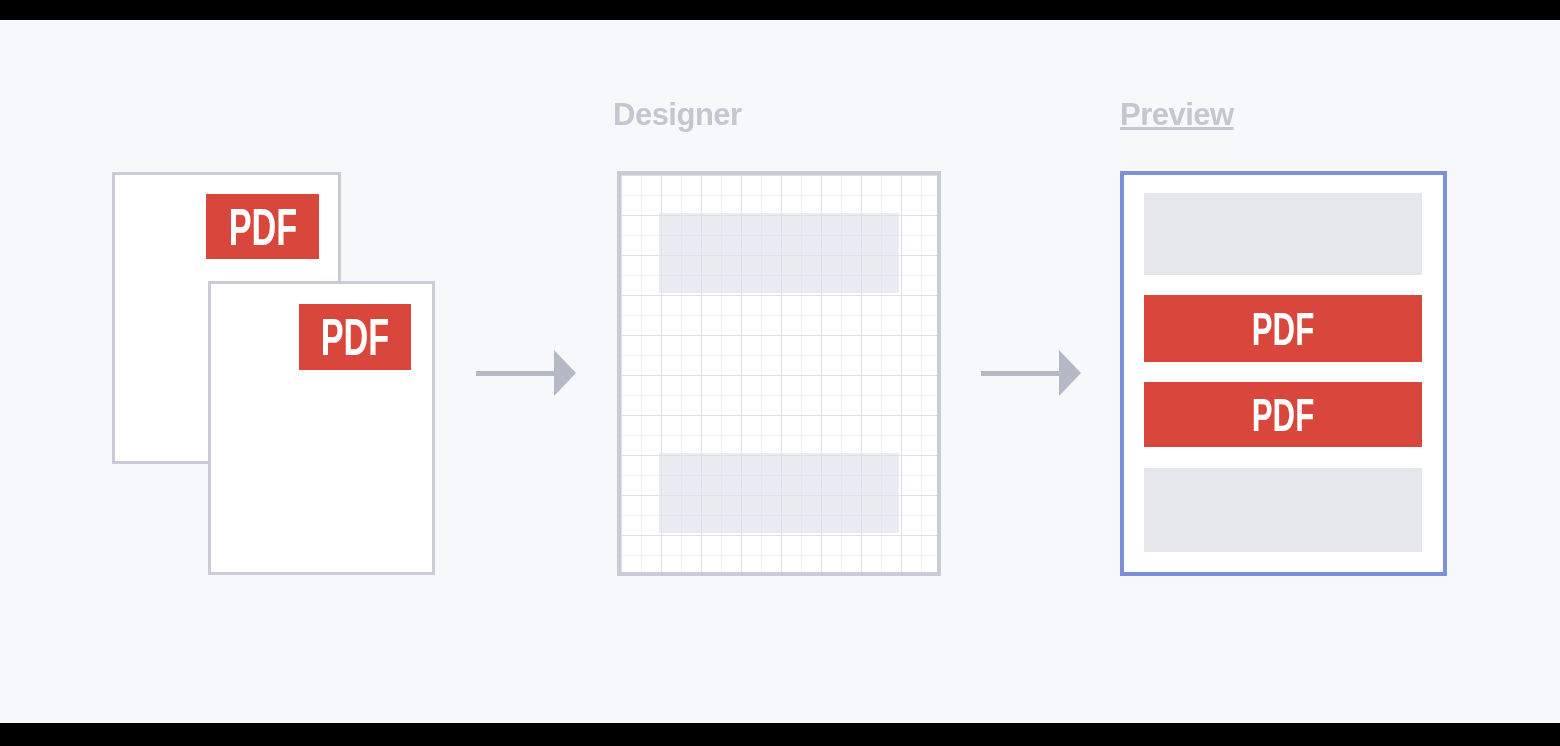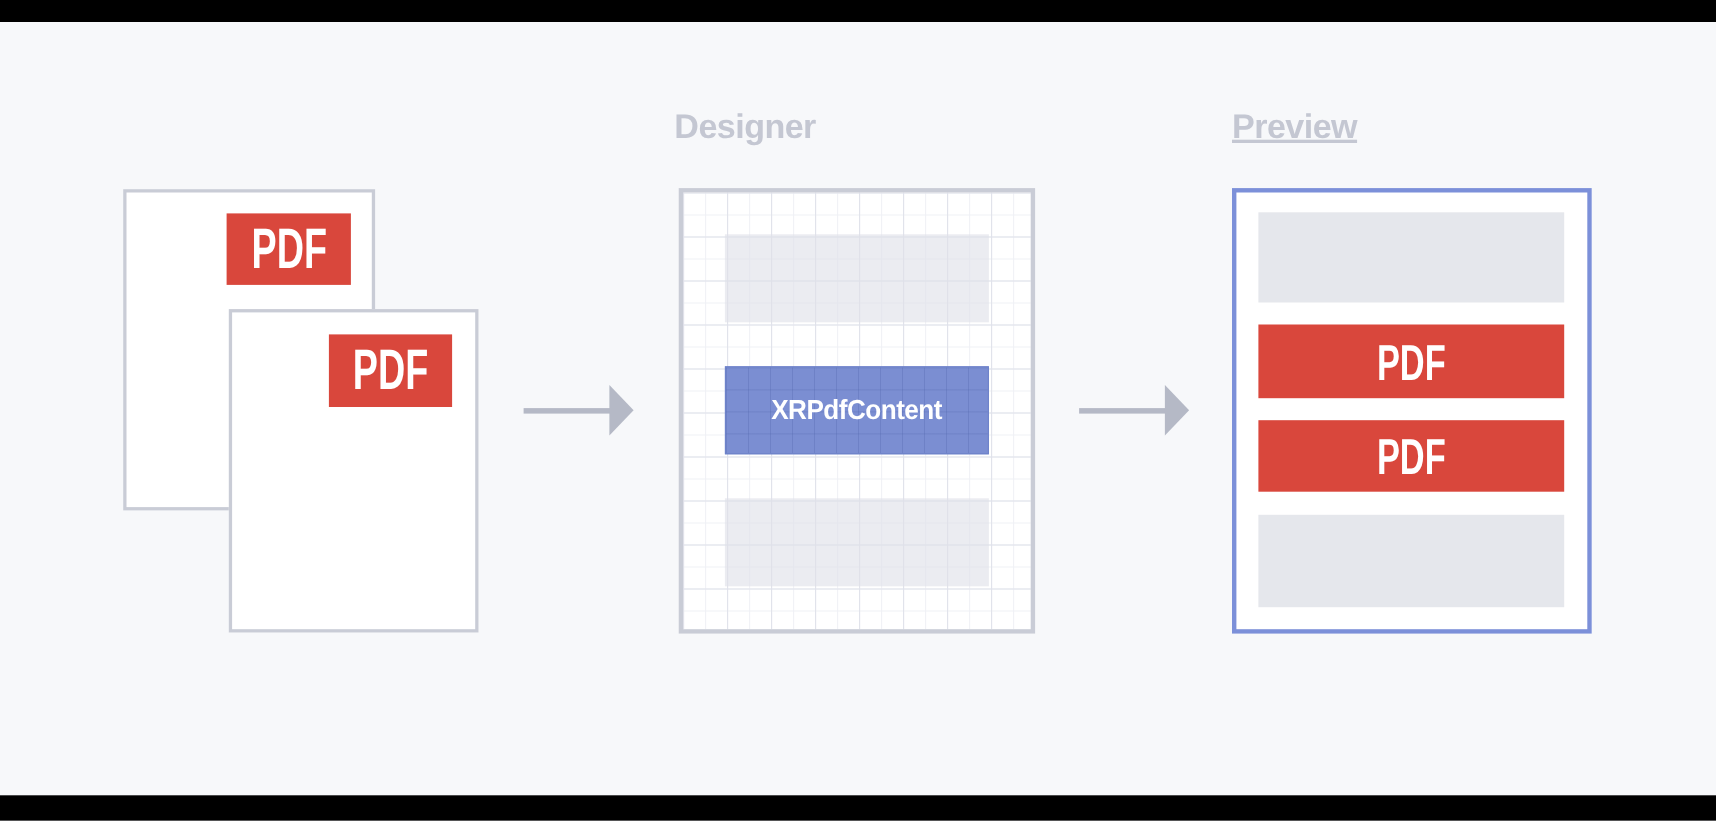--- a/index.html
+++ b/index.html
@@ -119,23 +119,20 @@
   </div>
 
   <div id="flow-arrow-1" class="flow-arrow">
     <div class="shaft"></div>
     <div class="head"></div>
   </div>
 
   <div id="designer-title" class="section-title">Designer</div>
   <div id="designer-panel">
     <div id="designer-band-top" class="designer-band"></div>
-    <div id="xr-pdf-content-control">
-      <span class="cond-wide">XRPdfContent</span>
-    </div>
     <div id="designer-band-bottom" class="designer-band"></div>
   </div>
 
   <div id="flow-arrow-2" class="flow-arrow">
     <div class="shaft"></div>
     <div class="head"></div>
   </div>
 
   <div id="preview-title" class="section-title">Preview</div>
   <div id="preview-panel">

